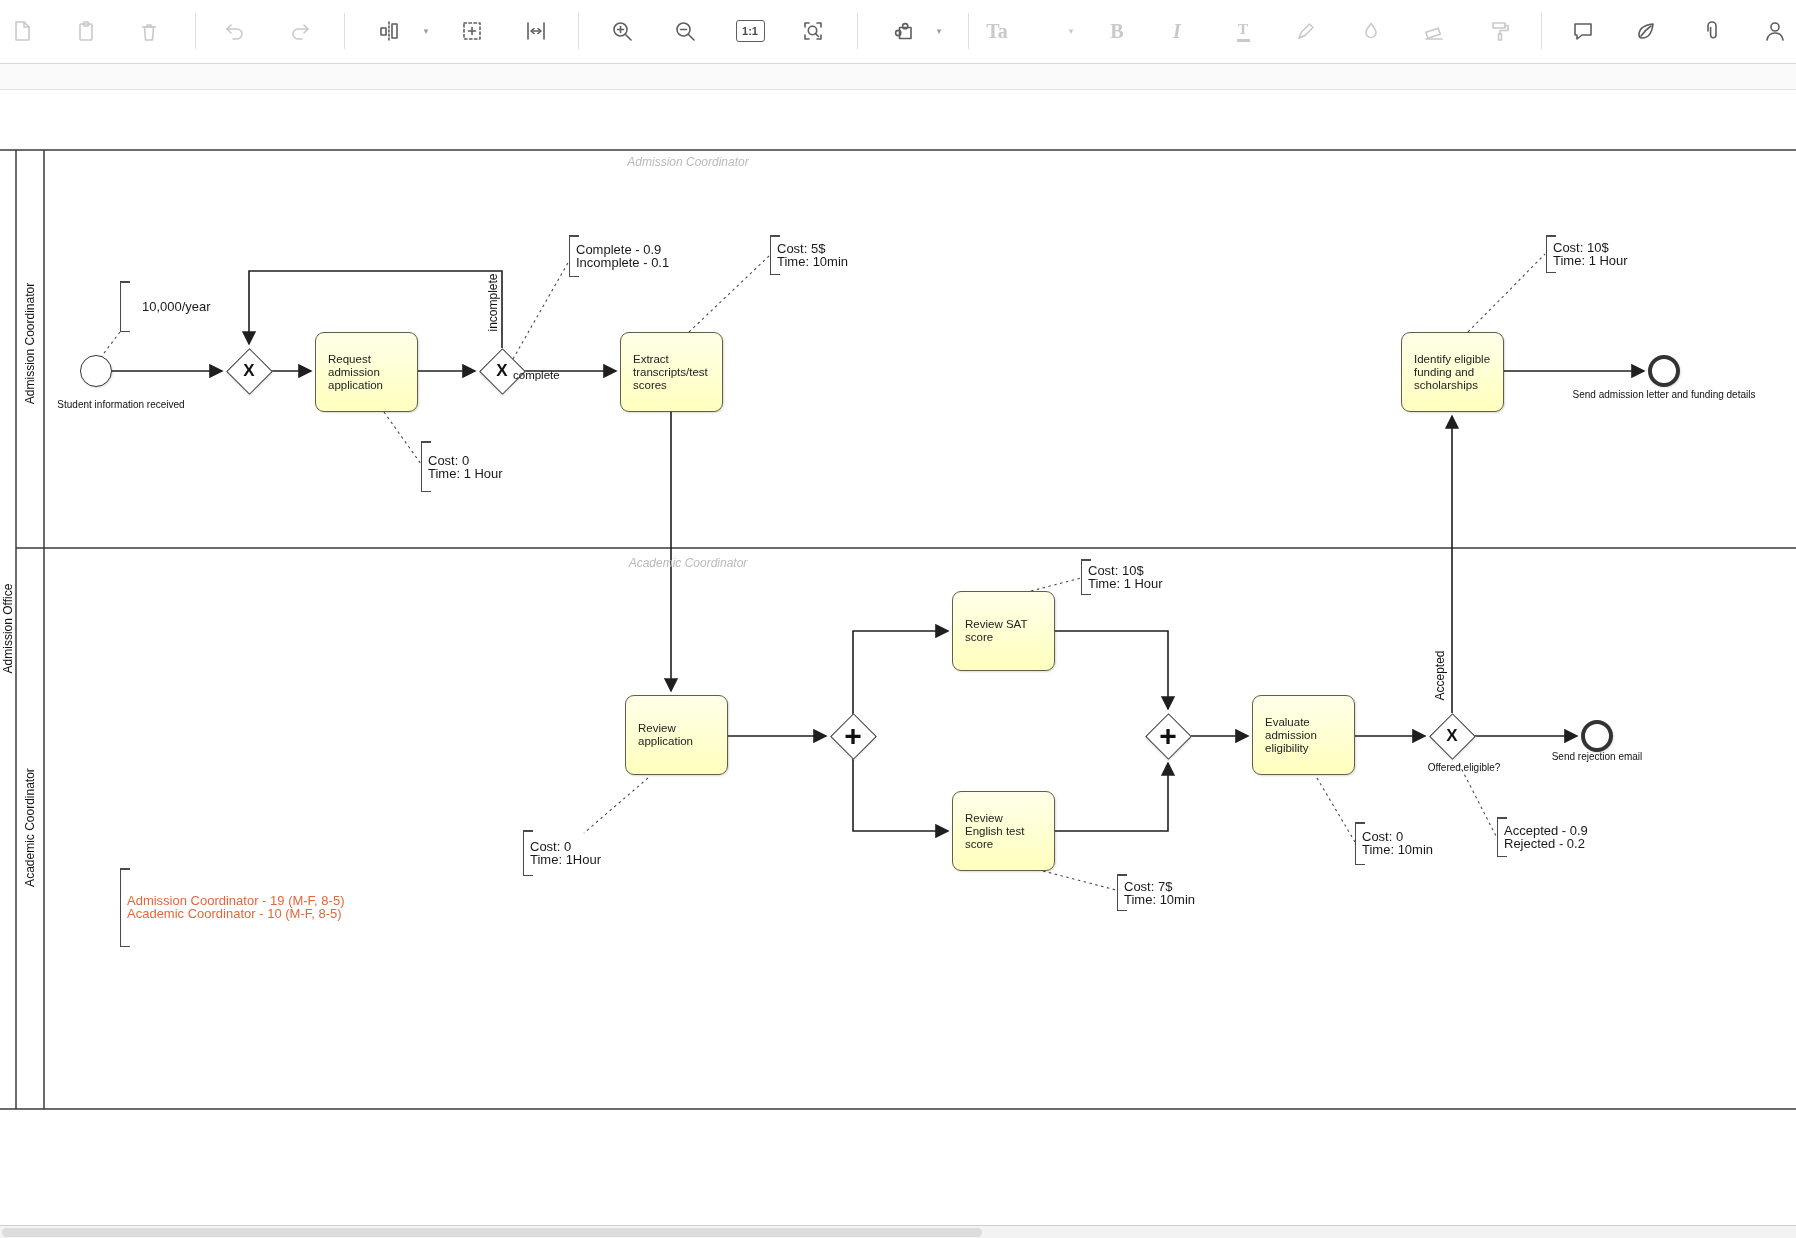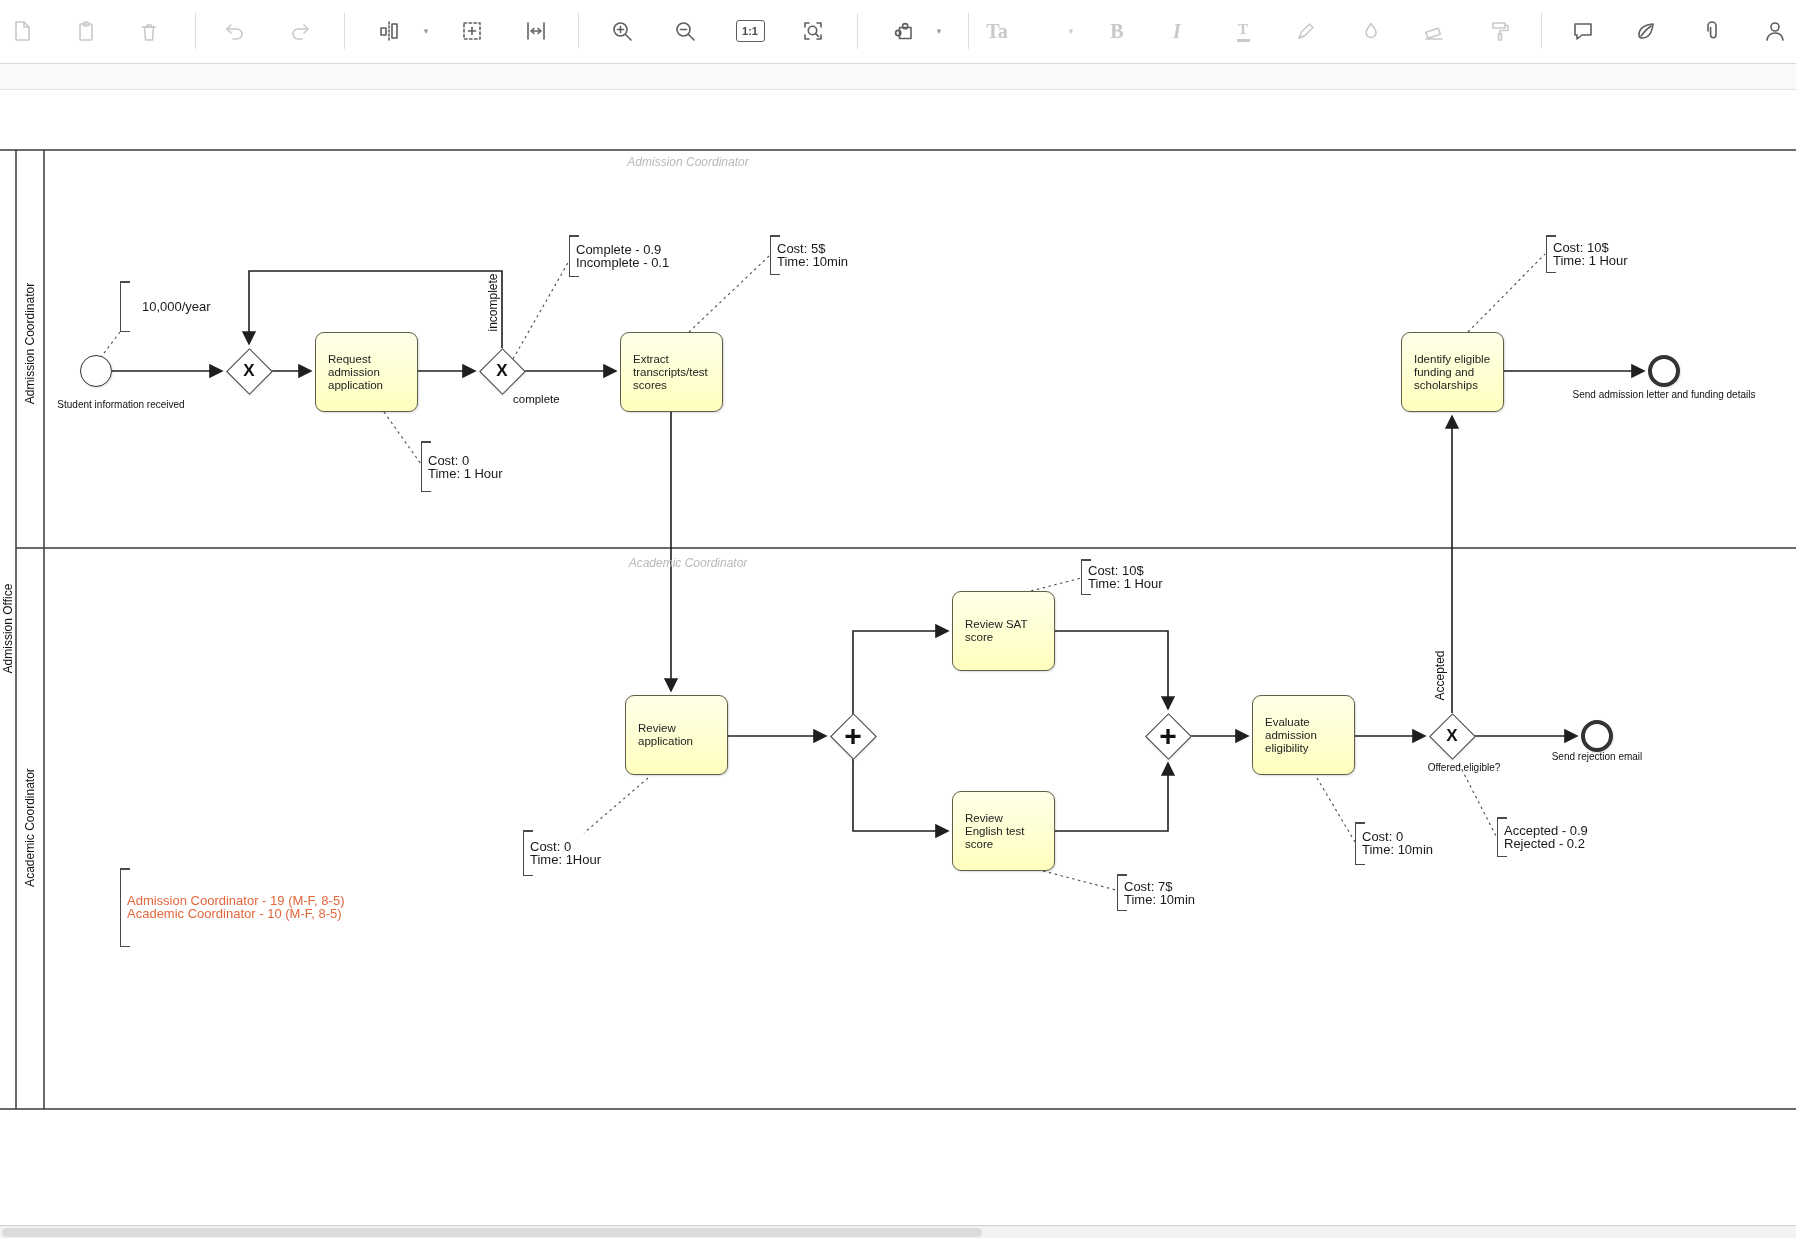--- a/index.html
+++ b/index.html
@@ -308,21 +308,21 @@
 <div class="gw" style="left:1145px;top:713px">
   <div class="diamond"></div>
   <div class="sym and">+</div>
 </div>
 <div class="gw" style="left:1429px;top:713px">
   <div class="diamond"></div>
   <div class="sym xor">X</div>
 </div>
 
 <div class="lbl vert" style="left:433px;top:296px;width:120px">incomplete</div>
-<div class="lbl" style="left:513px;top:393px">complete</div>
+<div class="lbl" style="left:513px;top:369px">complete</div>
 <div class="lbl vert" style="left:1380px;top:669px;width:120px">Accepted</div>
 <div class="clabel" style="left:1464px;top:762px">Offered eligible?</div>
 
 <div class="ann-bracket" style="left:120px;top:281px;height:51px"></div>
 <div class="ann-text" style="left:142px;top:300px">
     <span>10,000/year</span>
     <span></span>
   </div>
 
 <div class="ann-bracket" style="left:421px;top:441px;height:51px"></div>

